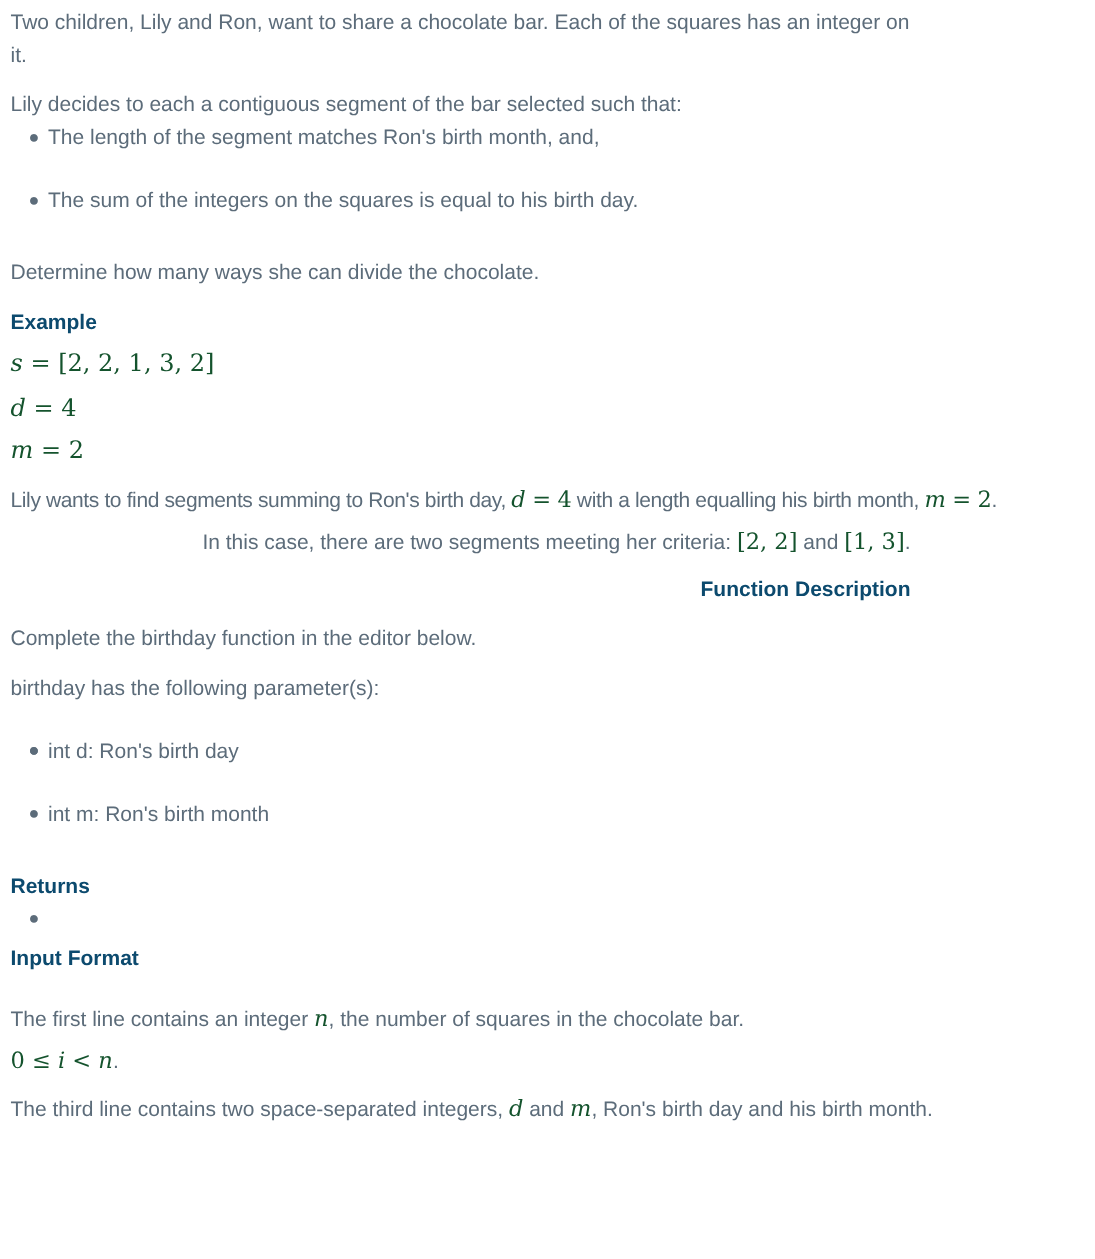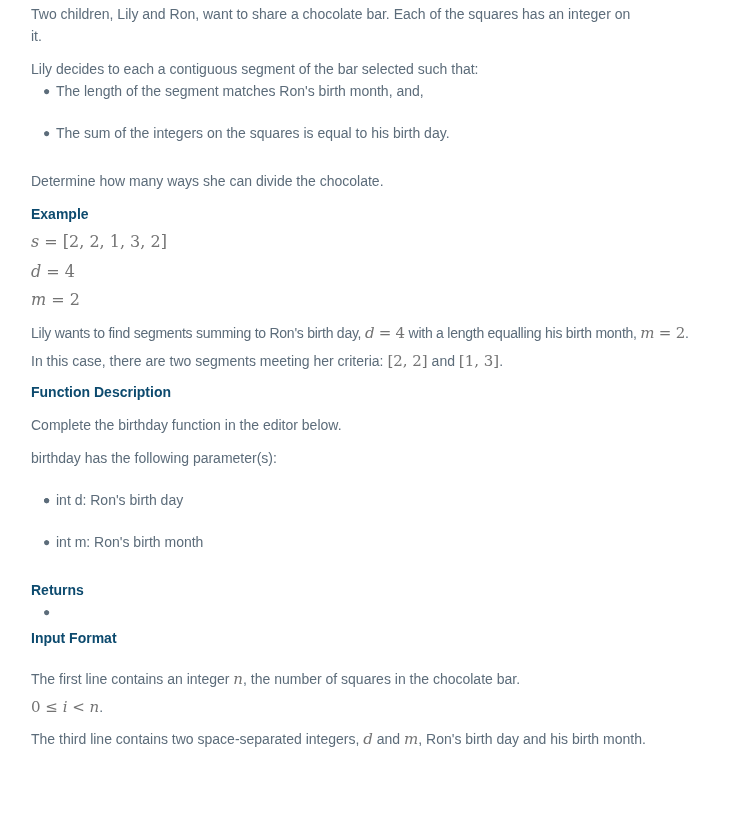--- a/index.html
+++ b/index.html
@@ -10,21 +10,20 @@
     height: 839px;
     overflow: hidden;
   }
   .doc {
     box-sizing: border-box;
     width: 614px;
     padding: 3px 7px 8px 7px;
     font-family: "Liberation Sans", sans-serif;
     font-size: 14px;
     color: #5c6c7a;
-    margin-left: 24px;
   }
   .p { margin: 0; line-height: 22px; }
   .h {
     margin: 0;
     line-height: 22px;
     font-weight: 700;
     color: #0c4a6e;
   }
   .row { line-height: 28px; white-space: nowrap; }
   .tight { letter-spacing: -0.25px; }
@@ -40,33 +39,33 @@
   ul.blist li + li { margin-top: 20px; }
   .bullet {
     position: absolute;
     left: -13px;
     top: 0;
     color: #5c6c7a;
     font-size: 12px;
   }
   .math {
     font-family: "DejaVu Serif", serif;
-    color: #737373;
+    color: #14532d;
     font-size: 15px;
   }
   .mathline {
     line-height: 26px;
     font-size: 16px;
   }
   .mvar { font-style: italic; }
   
   .mt0  { margin-top: 0; }
   .mt2  { margin-top: 2px; }
   .mt4  { margin-top: 4px; }
-  .mt6  { margin-top: 6px; }
+  .mt6  { margin-top: 6px; text-align: right; }
   .mt11 { margin-top: 11px; }
   .mt15 { margin-top: 15px; }
   .mt16 { margin-top: 16px; }
   .mt26 { margin-top: 26px; }
 </style>
 </head>
 <body>
 
 <div class="doc">
 

